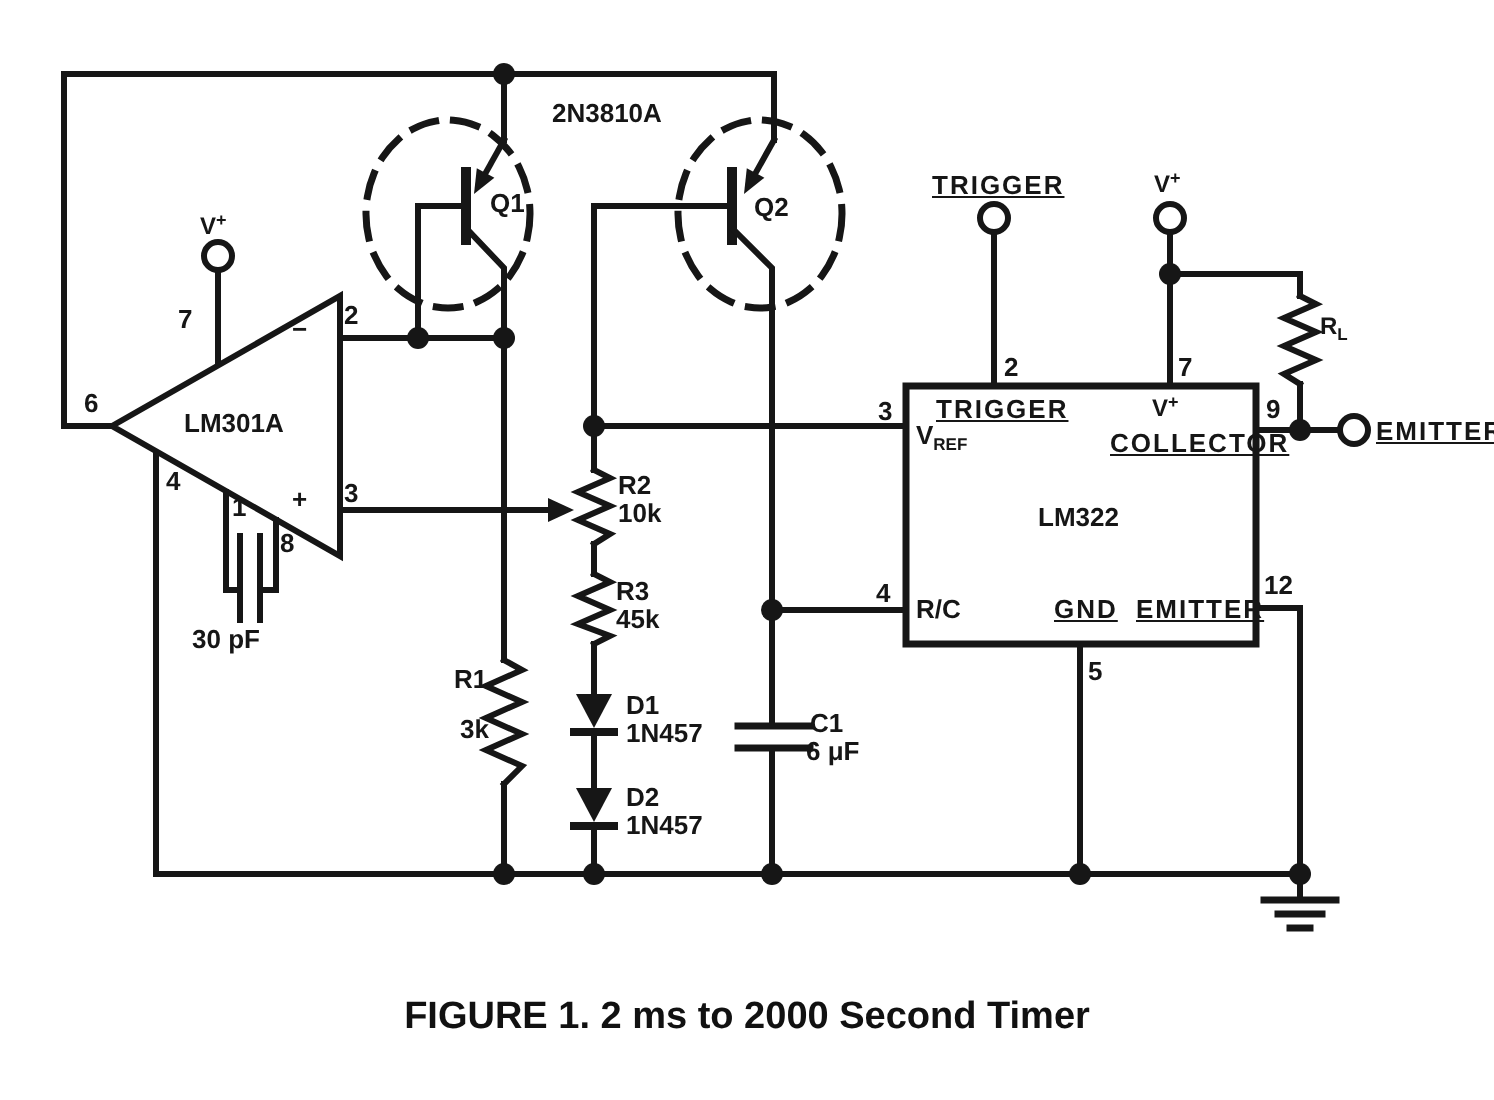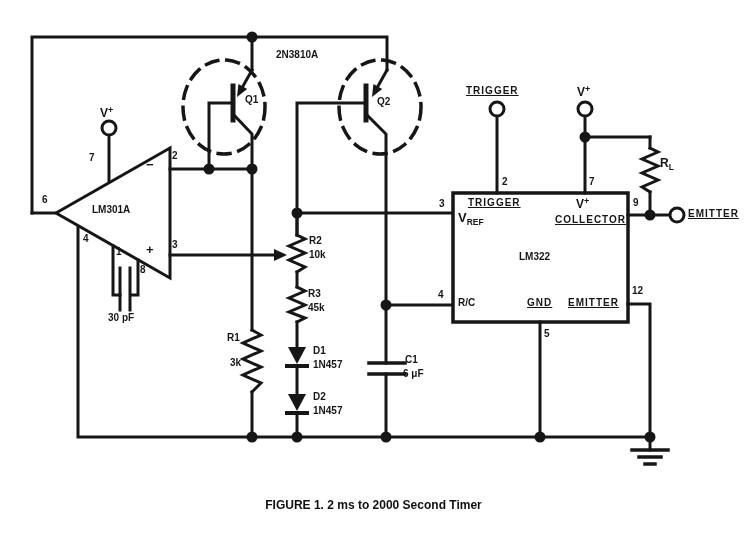--- a/index.html
+++ b/index.html
@@ -1,25 +1,25 @@
 <!DOCTYPE html>
 <html><head>
 <meta charset="utf-8">
 <style>
   html,body{margin:0;padding:0;background:#fff;}
   #stage{position:relative;width:747px;height:550px;background:#ffffff;overflow:hidden;
          font-family:"Liberation Sans",sans-serif;color:#161616;}
   #schematic{position:absolute;left:0;top:0;}
-  .lbl{position:absolute;font-weight:bold;font-size:10px;line-height:1;color:#161616;white-space:nowrap;}
+  .lbl{position:absolute;font-weight:bold;font-size:13px;line-height:1;color:#161616;white-space:nowrap;}
   .f12{font-size:12px;} .f13{font-size:13px;}
   .ls1{letter-spacing:1px;text-decoration:underline;}
   .sup{font-size:9px;vertical-align:4px;}
   .subs{font-size:8.5px;vertical-align:-3px;}
   .caption{position:absolute;left:0;top:498px;width:747px;text-align:center;
-           font-weight:bold;font-size:12px;color:#111;}
+           font-weight:bold;font-size:19px;color:#111;}
   svg *{vector-effect:none;}
 </style>
 </head>
 <body>
 
 <div id="stage">
 
   <svg id="schematic" width="747" height="550" viewBox="0 0 747 550" stroke="#161616" stroke-width="3" fill="none" stroke-linecap="square">
 
     <g>
@@ -176,21 +176,21 @@
   <span class="lbl" style="left:89px;top:153px">7</span>
   <span class="lbl" style="left:172px;top:151px">2</span>
   <span class="lbl f13" style="left:146px;top:158px">−</span>
   <span class="lbl" style="left:42px;top:195px">6</span>
   <span class="lbl" style="left:92px;top:205px">LM301A</span>
   <span class="lbl" style="left:83px;top:234px">4</span>
   <span class="lbl" style="left:116px;top:247px">1</span>
   <span class="lbl f13" style="left:146px;top:243px">+</span>
   <span class="lbl" style="left:140px;top:265px">8</span>
   <span class="lbl" style="left:172px;top:240px">3</span>
-  <span class="lbl" style="left:108px;top:313px">30 pF</span>
+  <span class="lbl" style="left:96px;top:313px">30 pF</span>
 
   <span class="lbl" style="left:227px;top:333px">R1</span>
   <span class="lbl" style="left:230px;top:358px">3k</span>
   <span class="lbl" style="left:309px;top:236px">R2</span>
   <span class="lbl" style="left:309px;top:250px">10k</span>
   <span class="lbl" style="left:308px;top:289px">R3</span>
   <span class="lbl" style="left:308px;top:303px">45k</span>
   <span class="lbl" style="left:313px;top:346px">D1</span>
   <span class="lbl" style="left:313px;top:360px">1N457</span>
   <span class="lbl" style="left:313px;top:392px">D2</span>

